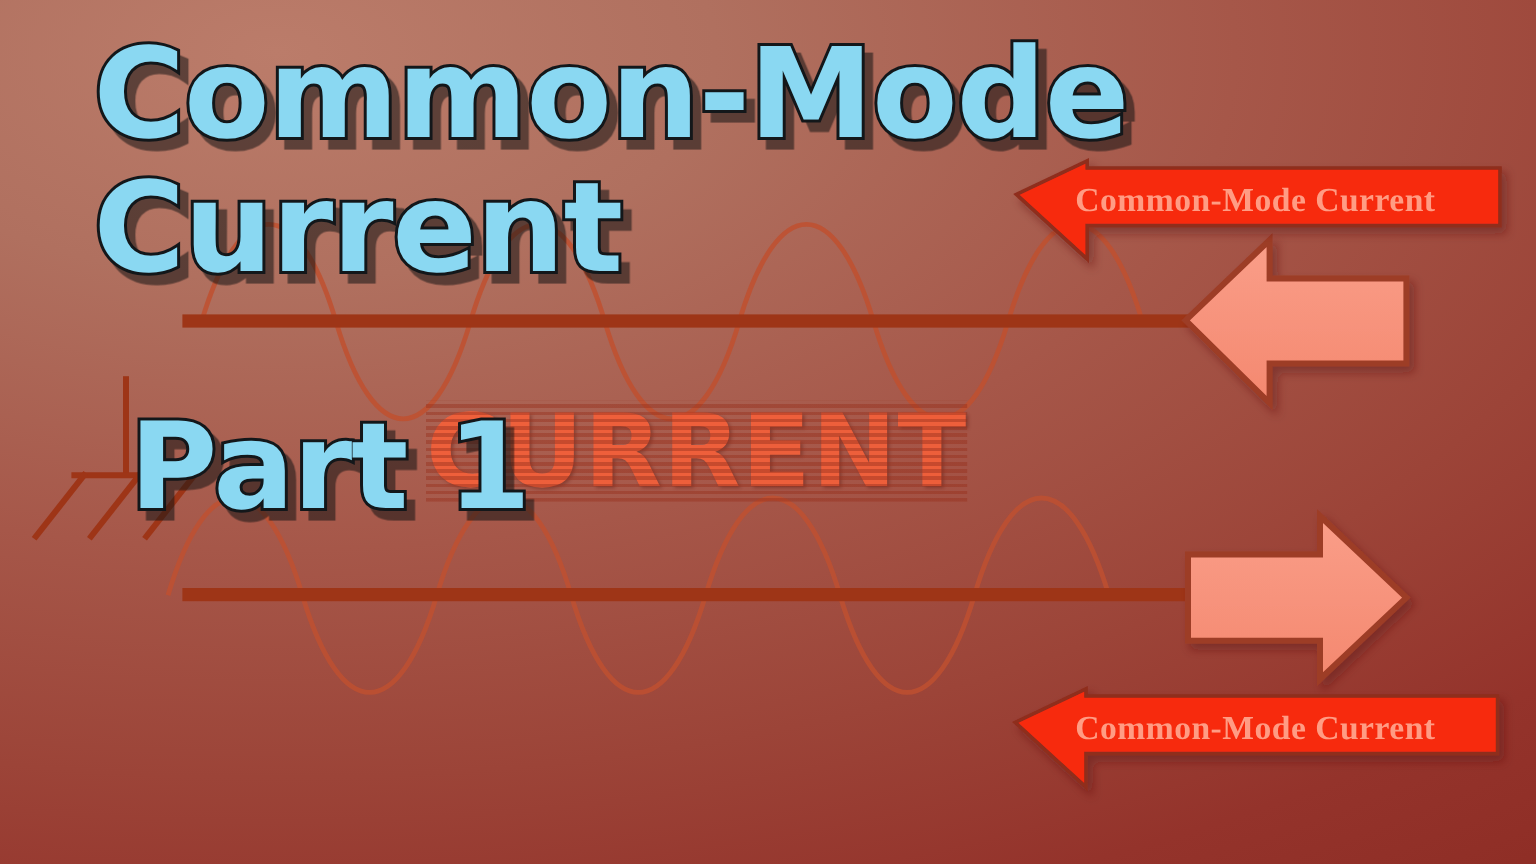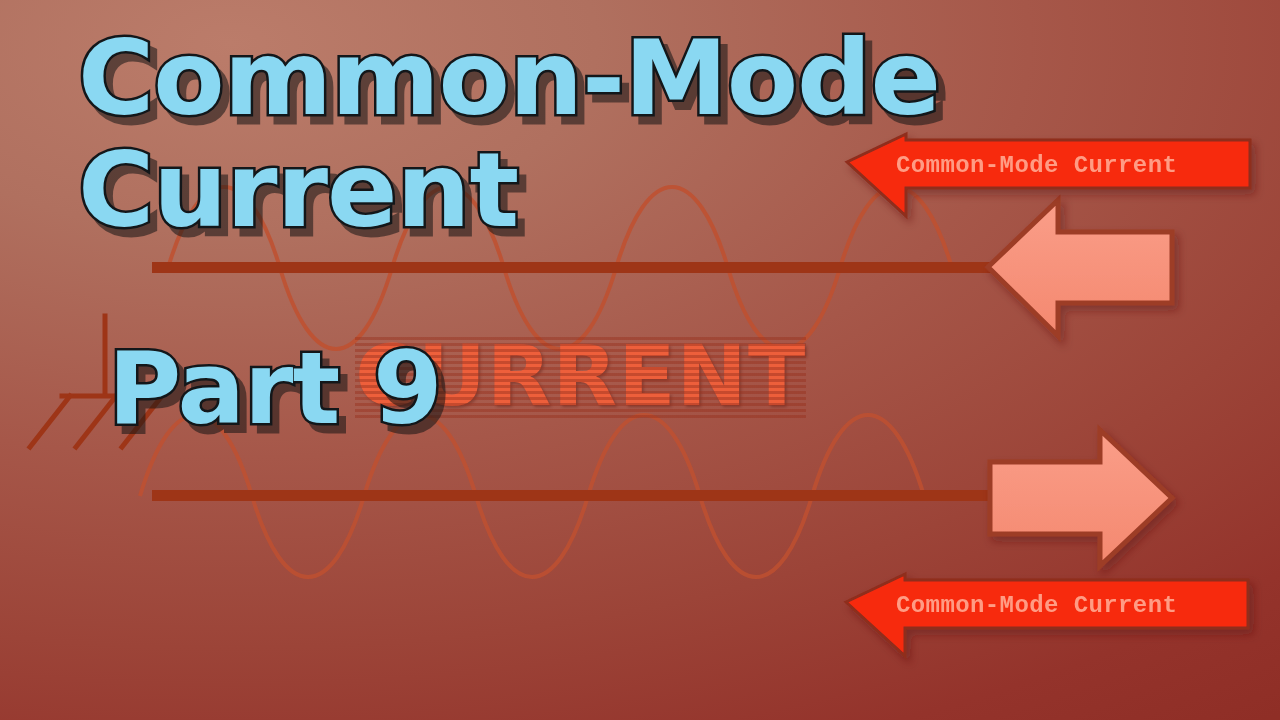--- a/index.html
+++ b/index.html
@@ -67,23 +67,23 @@
     filter: drop-shadow(7px 8px 0 rgba(20,20,20,.55));
   }
   #title-line1 { left: 78px;  top: 28px;  font-size: 104px; letter-spacing: -1px; text-align: center; }
   #title-line2 { left: 78px;  top: 140px; font-size: 104px; letter-spacing: -1px; }
   #part-line   { left: 108px; top: 340px; font-size: 100px; letter-spacing: -1px; }
   #question    { left: 240px; top: 455px; font-size: 104px; letter-spacing: -1px; }
 
   
   .cm-label {
     position: absolute;
-    font-family: Liberation Mono, monospace;
+    font-family: Liberation Serif, serif;
     font-weight: 700;
-    font-size: 24px;
+    font-size: 28px;
     letter-spacing: .4px;
     color: #ff9c84;
     white-space: nowrap;
   }
   #cm-label-top    { left: 896px; top: 152px; }
   #cm-label-bottom { left: 896px; top: 592px; }
 </style>
 </head>
 <body>
 
@@ -133,20 +133,20 @@
 
   <div class="watermark">
     <span>CURRENT</span>
     <span class="stripes"></span>
   </div>
 
   <div class="headline" id="title-line1">Common-Mode</div>
 
   <div class="headline" id="title-line2">Current</div>
 
-  <div class="headline" id="part-line">Part 9</div>
+  <div class="headline" id="part-line">Part 1</div>
 
 
   <div class="cm-label" id="cm-label-top">Common-Mode Current</div>
 
   <div class="cm-label" id="cm-label-bottom">Common-Mode Current</div>
 
 </div>
 
 </body></html>

